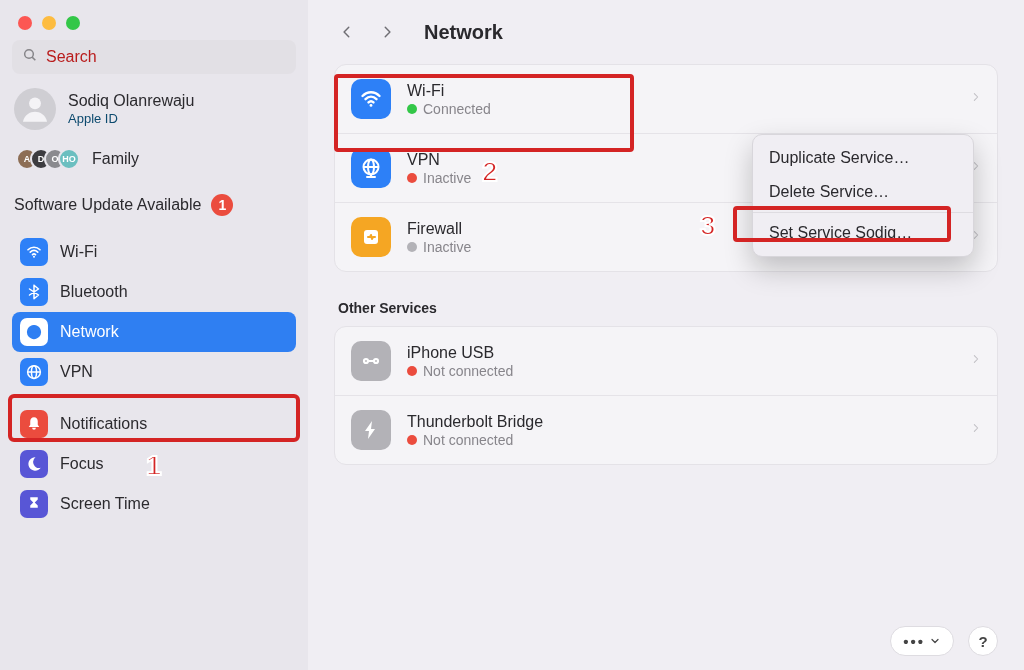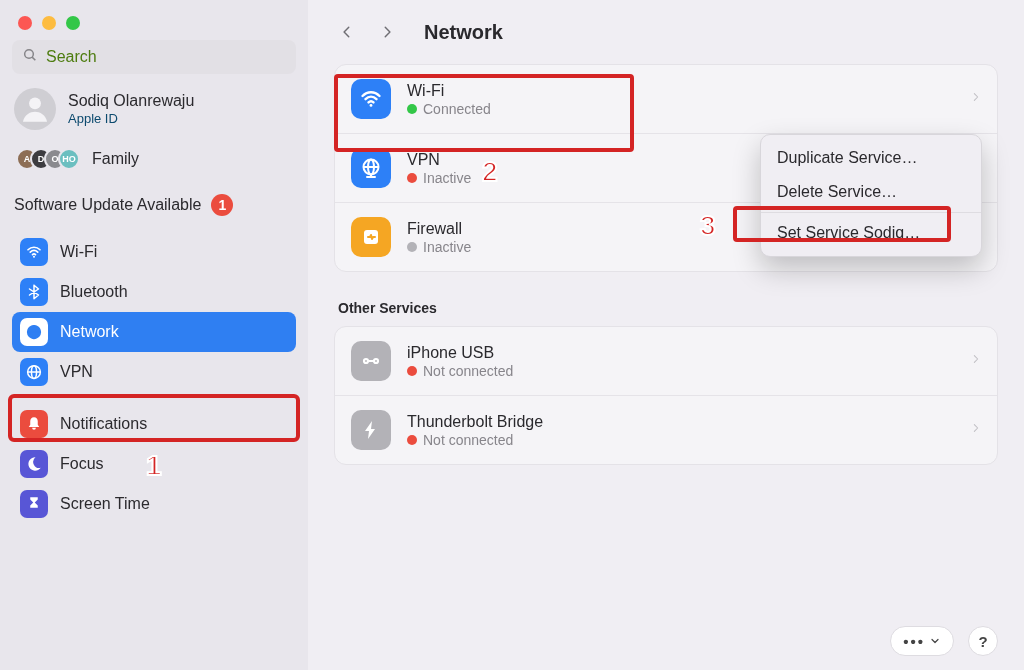--- a/index.html
+++ b/index.html
@@ -7,21 +7,21 @@
     .window { width:1024px; height:670px; background:#f0eef3; display:flex; position:relative; }
 
     
     .sidebar { width:308px; height:670px; background:#e8e6ec; padding:10px 12px 0 12px; position:relative; }
     .traffic-lights { display:flex; gap:10px; padding:6px 4px 10px 6px; }
     .tl { width:14px; height:14px; border-radius:50%; }
     .tl-close { background:#fc5753; }
     .tl-min   { background:#fdbc40; }
     .tl-max   { background:#33c748; }
 
-    .search-box { display:flex; align-items:center; gap:8px; width:100%; height:34px; border-radius:8px; background:#e2e0e5; padding:0 10px; color:#4d7c0f; font-size:16px; }
+    .search-box { display:flex; align-items:center; gap:8px; width:100%; height:34px; border-radius:8px; background:#e2e0e5; padding:0 10px; color:#b91c1c; font-size:16px; }
     .search-box svg { width:16px; height:16px; stroke:#868589; fill:none; stroke-width:2.2; }
 
     .account { display:flex; align-items:center; gap:12px; margin-top:14px; padding-left:2px; }
     .avatar { width:42px; height:42px; border-radius:50%; background:#cfced3; display:flex; align-items:center; justify-content:center; }
     .avatar svg { width:34px; height:34px; fill:#f4f3f6; }
     .account-text .name { font-size:16px; color:#2b2a2e; }
     .account-text .sub  { font-size:13px; color:#0c4a6e; margin-top:1px; }
 
     .family-row { display:flex; align-items:center; gap:12px; margin-top:18px; padding-left:4px; }
     .family-icons { display:flex; }
@@ -63,21 +63,21 @@
     .dot { width:10px; height:10px; border-radius:50%; display:inline-block; }
     .dot-green{ background:#33c748; }
     .dot-red  { background:#eb4c3e; }
     .dot-gray { background:#b3b2b7; }
     .chev { margin-left:auto; color:#c0bfc4; }
     .chev svg { width:10px; height:16px; stroke:#c0bfc4; fill:none; stroke-width:2.5; stroke-linecap:round; stroke-linejoin:round; }
 
     .section-title { font-size:14px; font-weight:700; color:#2a292d; margin:28px 0 10px 4px; }
 
     
-    .context-menu { position:absolute; right:42px; top:134px; width:222px; background:#f0eef3; border:1px solid #d8d6db; border-radius:10px; box-shadow:0 12px 28px rgba(0,0,0,.22); padding:6px 0; z-index:10; }
+    .context-menu { position:absolute; right:50px; top:134px; width:222px; background:#f0eef3; border:1px solid #d8d6db; border-radius:10px; box-shadow:0 12px 28px rgba(0,0,0,.22); padding:6px 0; z-index:10; }
     .menu-item { padding:8px 16px; font-size:16px; color:#2a292d; }
 
     
     .footer { position:absolute; right:26px; bottom:14px; display:flex; gap:14px; }
     .pill { height:30px; border-radius:15px; background:#fff; border:1px solid #dedce1; display:flex; align-items:center; justify-content:center; padding:0 12px; font-size:15px; color:#444; }
     .help { width:30px; padding:0; font-weight:700; }
 
     
     .anno-box1 { position:absolute; left:8px;  top:394px; width:292px; height:48px; border:4px solid #d42424; border-radius:6px; z-index:30; pointer-events:none; }
     .anno-box2 { position:absolute; left:334px; top:74px;  width:300px; height:78px; border:4px solid #d42424; border-radius:4px; z-index:30; pointer-events:none; }

